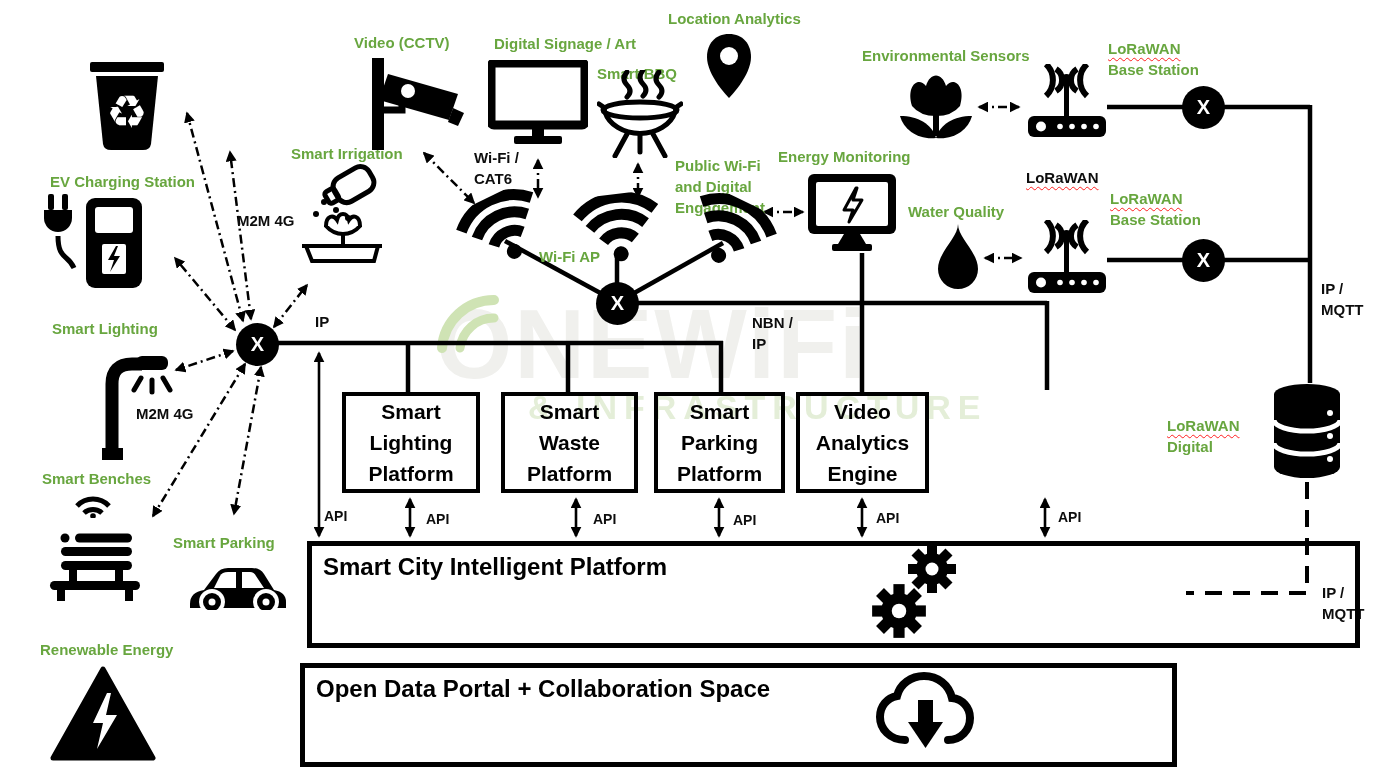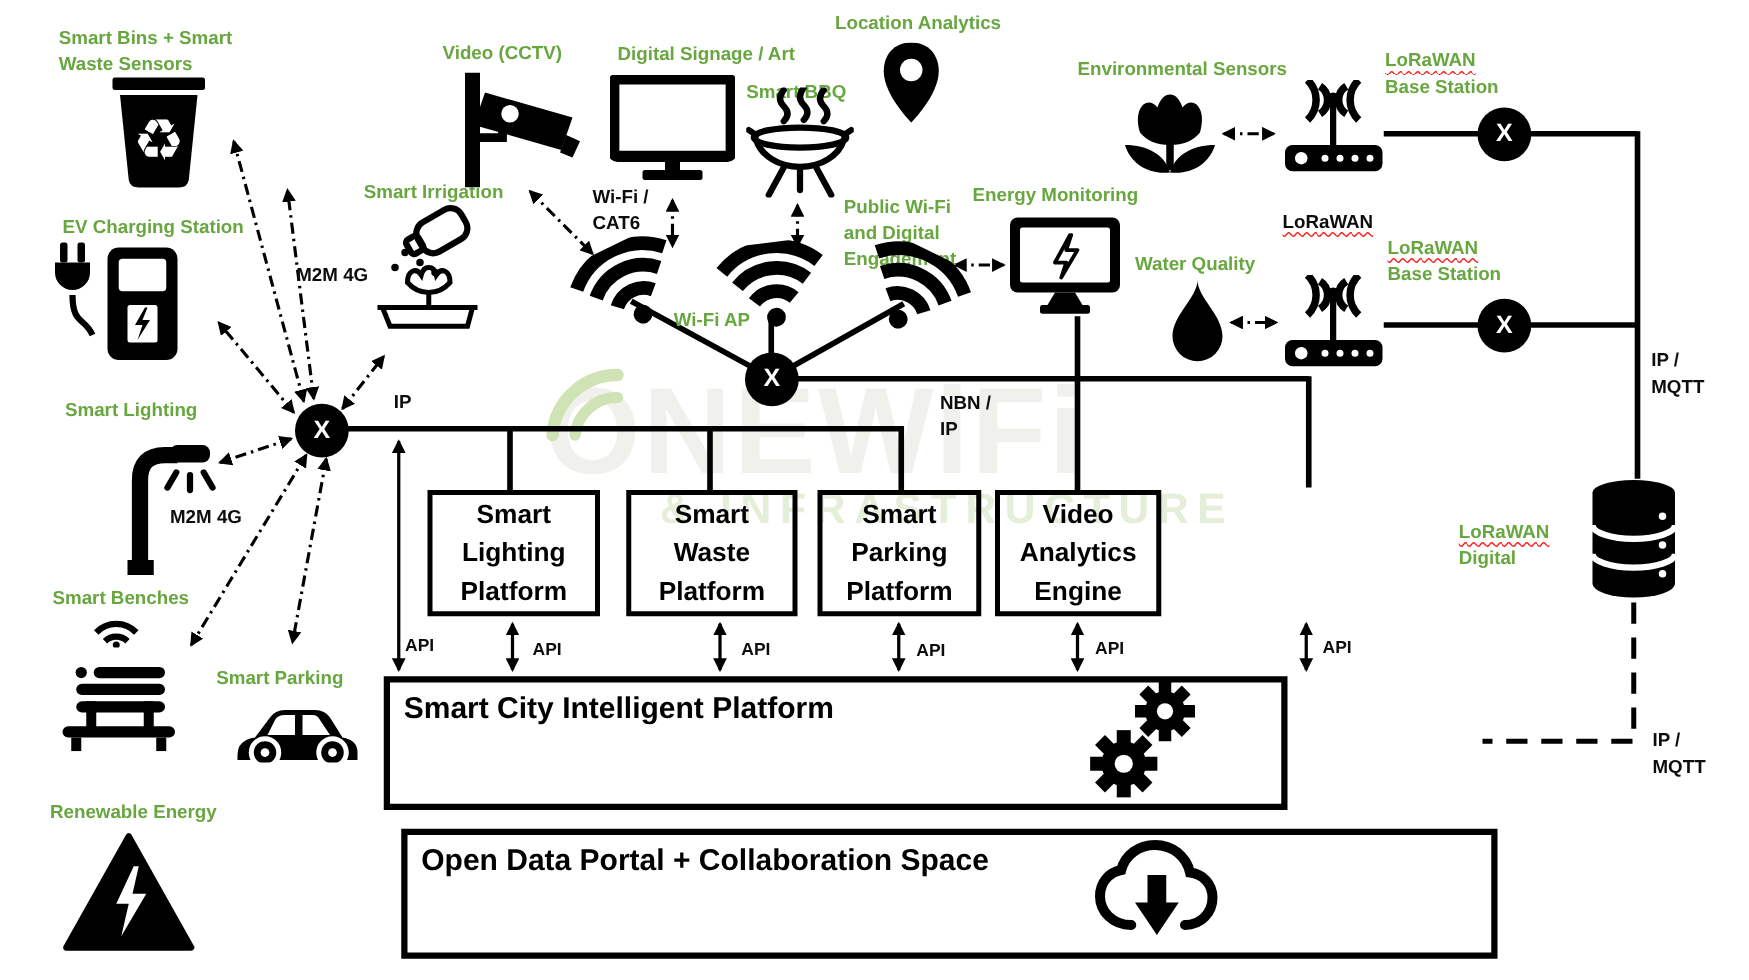--- a/index.html
+++ b/index.html
@@ -91,24 +91,20 @@
       <line x1="261" y1="367" x2="234" y2="514"></line>
       <line x1="424" y1="153" x2="474" y2="203"></line>
       <line x1="538" y1="160" x2="538" y2="197"></line>
       <line x1="638" y1="164" x2="638" y2="197"></line>
       <line x1="764" y1="212" x2="803" y2="212"></line>
       <line x1="979" y1="107" x2="1019" y2="107"></line>
       <line x1="985" y1="258" x2="1021" y2="258"></line>
     </g>
   </svg>
 
-  <div class="lbl green" style="left:47px;top:20px">
-    <div>Smart Bins + Smart</div>
-    <div>Waste Sensors</div>
-  </div>
   <div class="lbl green" style="left:50px;top:171px">
     <div>EV Charging Station</div>
   </div>
   <div class="lbl green" style="left:52px;top:318px">
     <div>Smart Lighting</div>
   </div>
   <div class="lbl green" style="left:42px;top:468px">
     <div>Smart Benches</div>
   </div>
   <div class="lbl green" style="left:40px;top:639px">
@@ -203,24 +199,24 @@
   <div class="pbox" style="left:501px;top:392px;width:137px;height:101px">
     <span>Smart Waste Platform</span>
     </div>
   <div class="pbox" style="left:796px;top:392px;width:133px;height:101px">
     <span>Video Analytics Engine</span>
     </div>
   <div class="pbox" style="left:654px;top:392px;width:131px;height:101px">
     <span>Smart Parking Platform</span>
     </div>
 
-  <div class="bigbox" style="left:307px;top:541px;width:723px;height:107px">
+  <div class="bigbox" style="left:307px;top:541px;width:1053px;height:107px">
     <div class="title">Smart City Intelligent Platform</div>
   </div>
-  <div class="bigbox" style="left:321px;top:663px;width:877px;height:104px">
+  <div class="bigbox" style="left:300px;top:663px;width:877px;height:104px">
     <div class="title">Open Data Portal + Collaboration Space</div>
   </div>
 
   <div class="xnode" style="left:236px;top:323px">X</div>
   <div class="xnode" style="left:596px;top:282px">X</div>
   <div class="xnode" style="left:1182px;top:86px">X</div>
   <div class="xnode" style="left:1182px;top:239px">X</div>
 
   <div class="icon" style="left:84px;top:58px;width:86px;height:94px">
     <svg viewBox="0 0 86 94">

